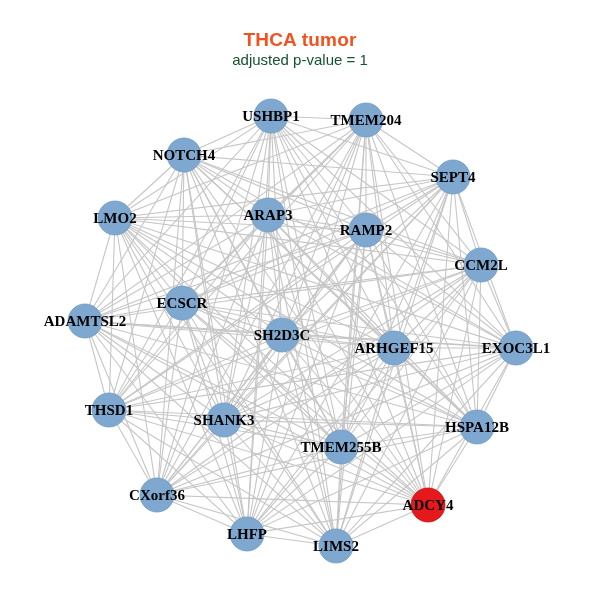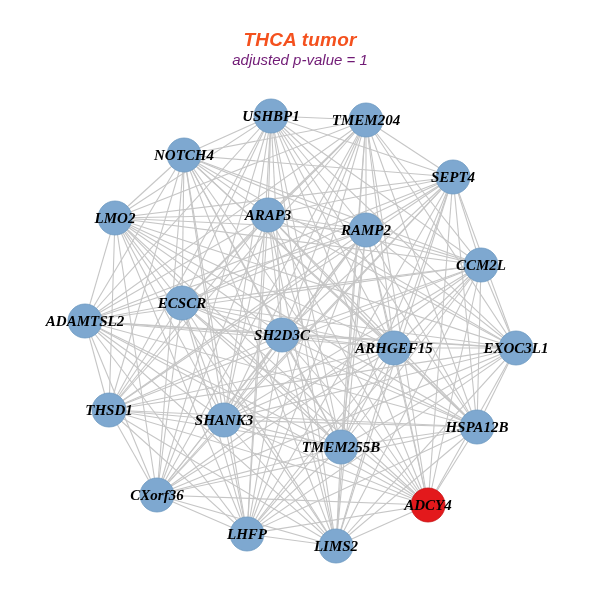--- a/index.html
+++ b/index.html
@@ -7,21 +7,20 @@
     padding: 0;
     background: #ffffff;
   }
   .figure {
     position: relative;
     width: 600px;
     height: 600px;
     background: #ffffff;
     overflow: hidden;
     font-family: "Liberation Sans", sans-serif;
-    font-style: italic;
   }
   .chart-title {
     position: absolute;
     top: 29px;
     left: 0;
     width: 600px;
     text-align: center;
     font-size: 19px;
     font-weight: bold;
     letter-spacing: 0.2px;
@@ -47,21 +46,21 @@
     fill: #000000;
     text-anchor: middle;
     pointer-events: none;
   }
 </style>
 </head>
 <body>
 
 <div class="figure">
   <div class="chart-title" style="color: rgb(244, 81, 30);">THCA tumor</div>
-  <div class="chart-subtitle" style="color: #701a75;">adjusted p-value = 1</div>
+  <div class="chart-subtitle" style="color: #14532d;">adjusted p-value = 1</div>
   <svg class="network" width="600" height="600" viewBox="0 0 600 600" id="net-svg">
       <g stroke="#C6C6C6" stroke-width="1.1">
         <line x1="271" y1="116" x2="366" y2="120"></line>
         <line x1="271" y1="116" x2="184" y2="155"></line>
         <line x1="271" y1="116" x2="453" y2="177"></line>
         <line x1="271" y1="116" x2="115" y2="218"></line>
         <line x1="271" y1="116" x2="268" y2="215"></line>
         <line x1="271" y1="116" x2="366" y2="230"></line>
         <line x1="271" y1="116" x2="481" y2="265"></line>
         <line x1="271" y1="116" x2="182" y2="303"></line>

